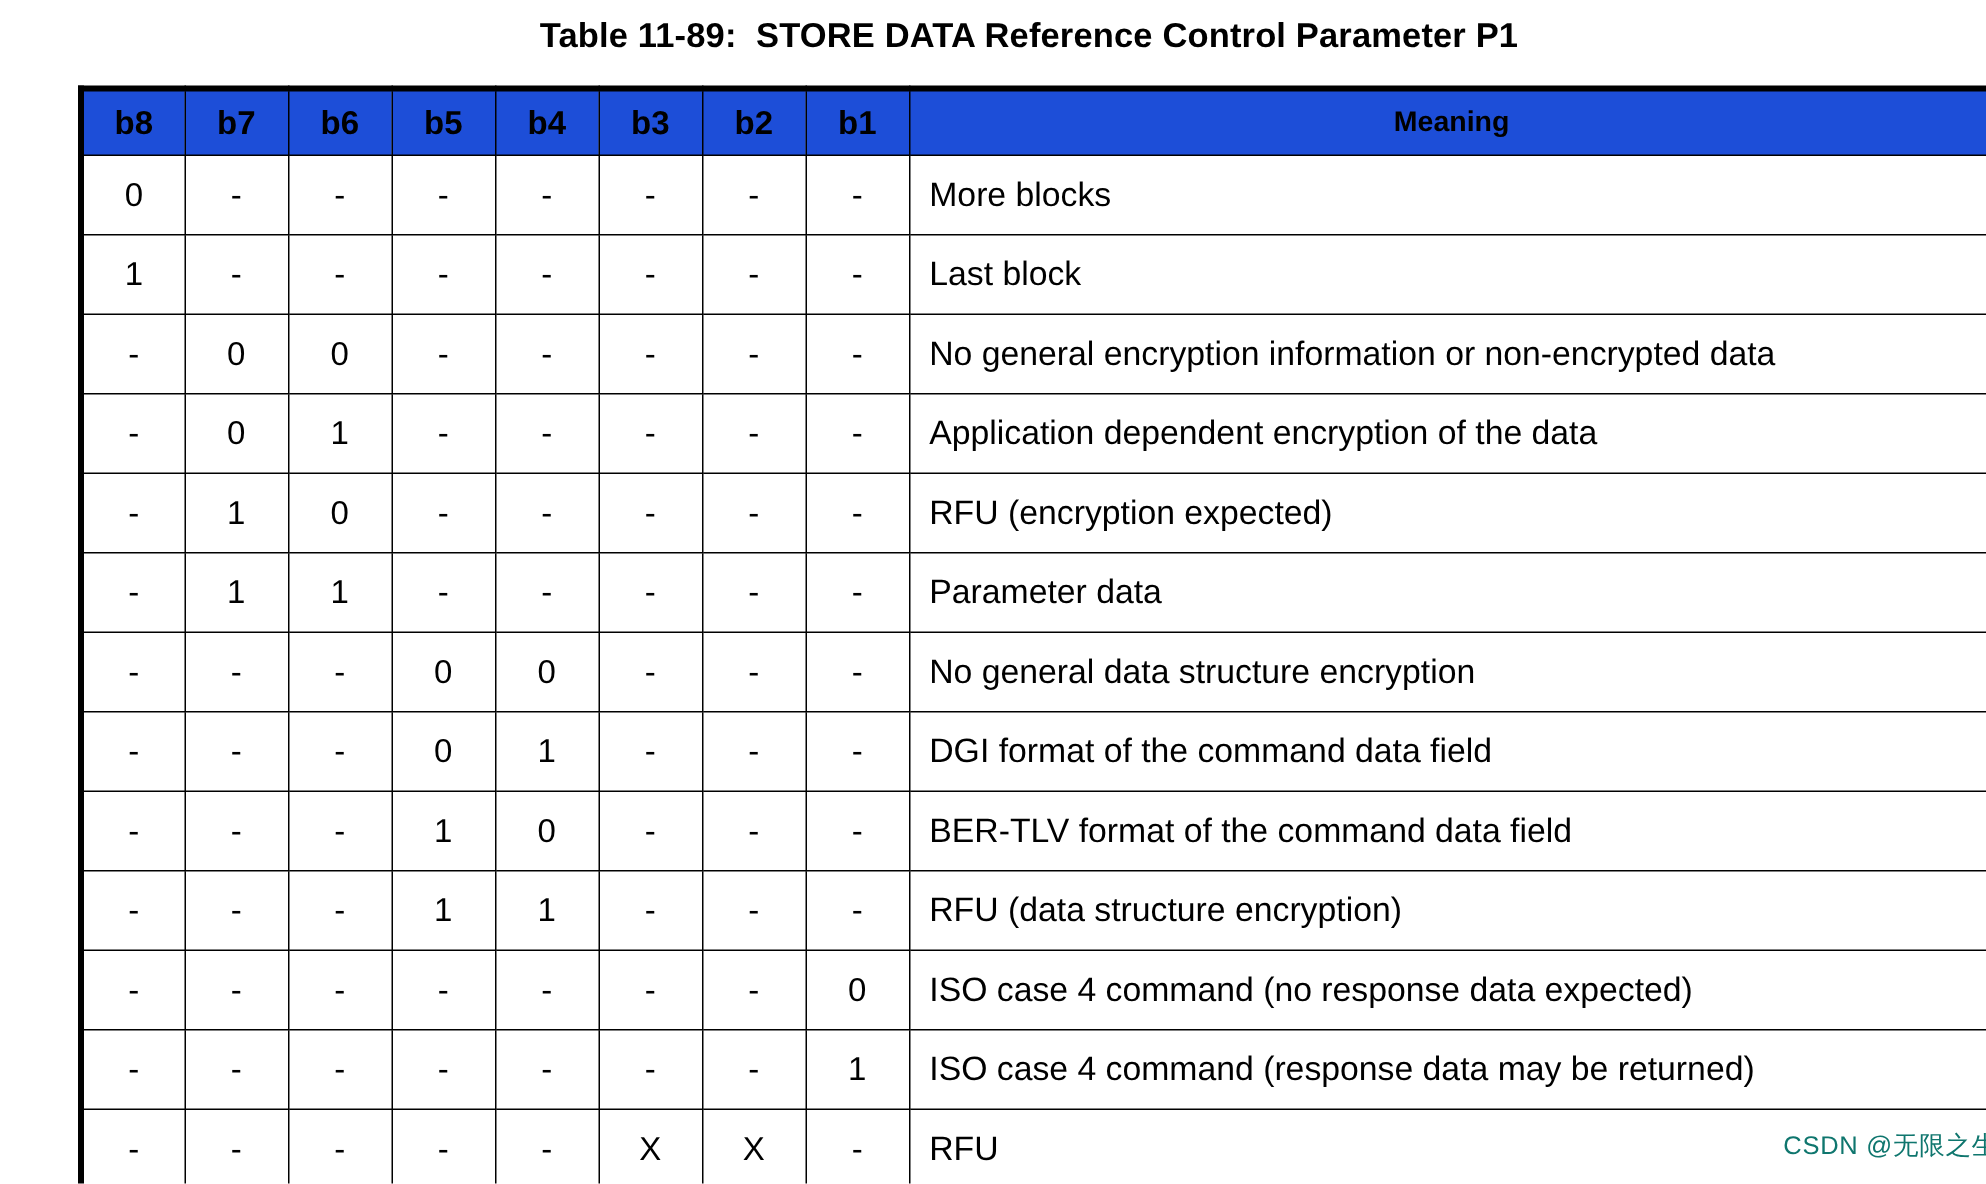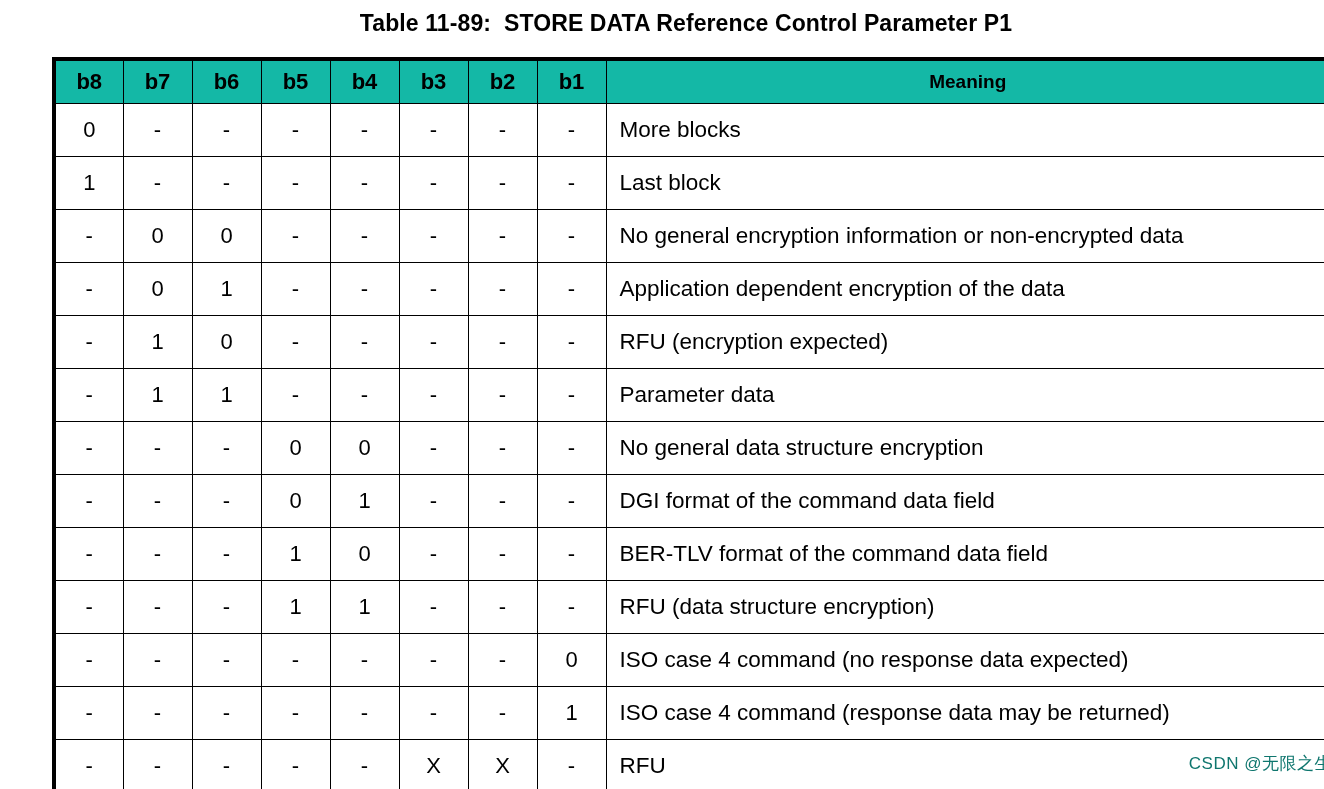--- a/index.html
+++ b/index.html
@@ -48,21 +48,21 @@
   table.bit-table col.bitcol { width: 69px; }
   table.bit-table col.meancol { width: 725px; }
 
   table.bit-table th,
   table.bit-table td {
     border: 1.6px solid #000000;
     padding: 0;
     margin: 0;
   }
   thead th {
-    background: #14b8a6;
+    background: #1d4ed8;
     height: 42px;
     font-size: 22px;
     font-weight: bold;
     text-align: center;
     vertical-align: middle;
     border-bottom: 3.5px solid #000000;
   }
   thead th.meaning-head {
     font-size: 19px;
   }

